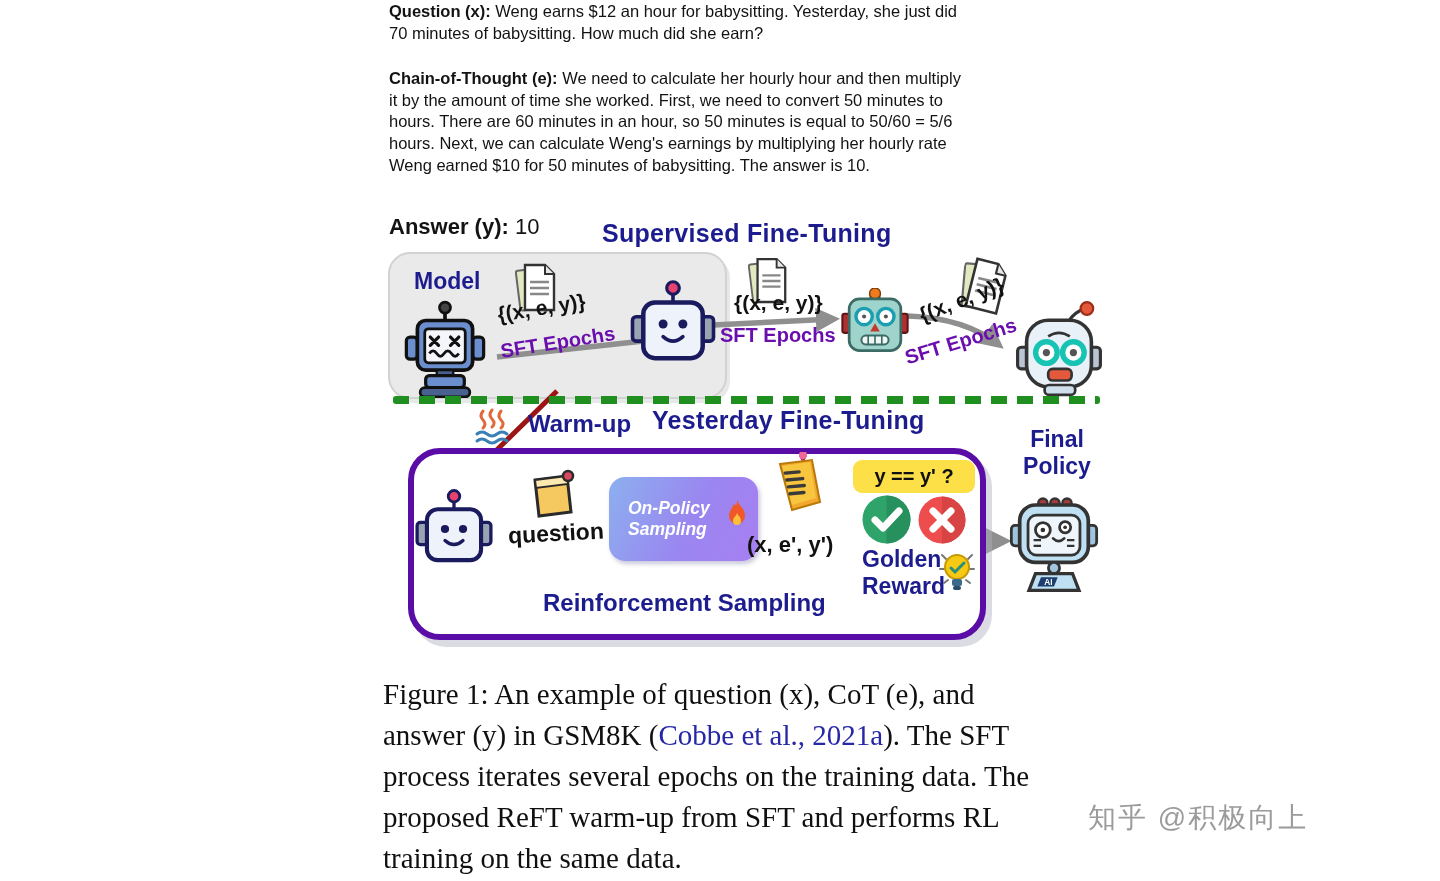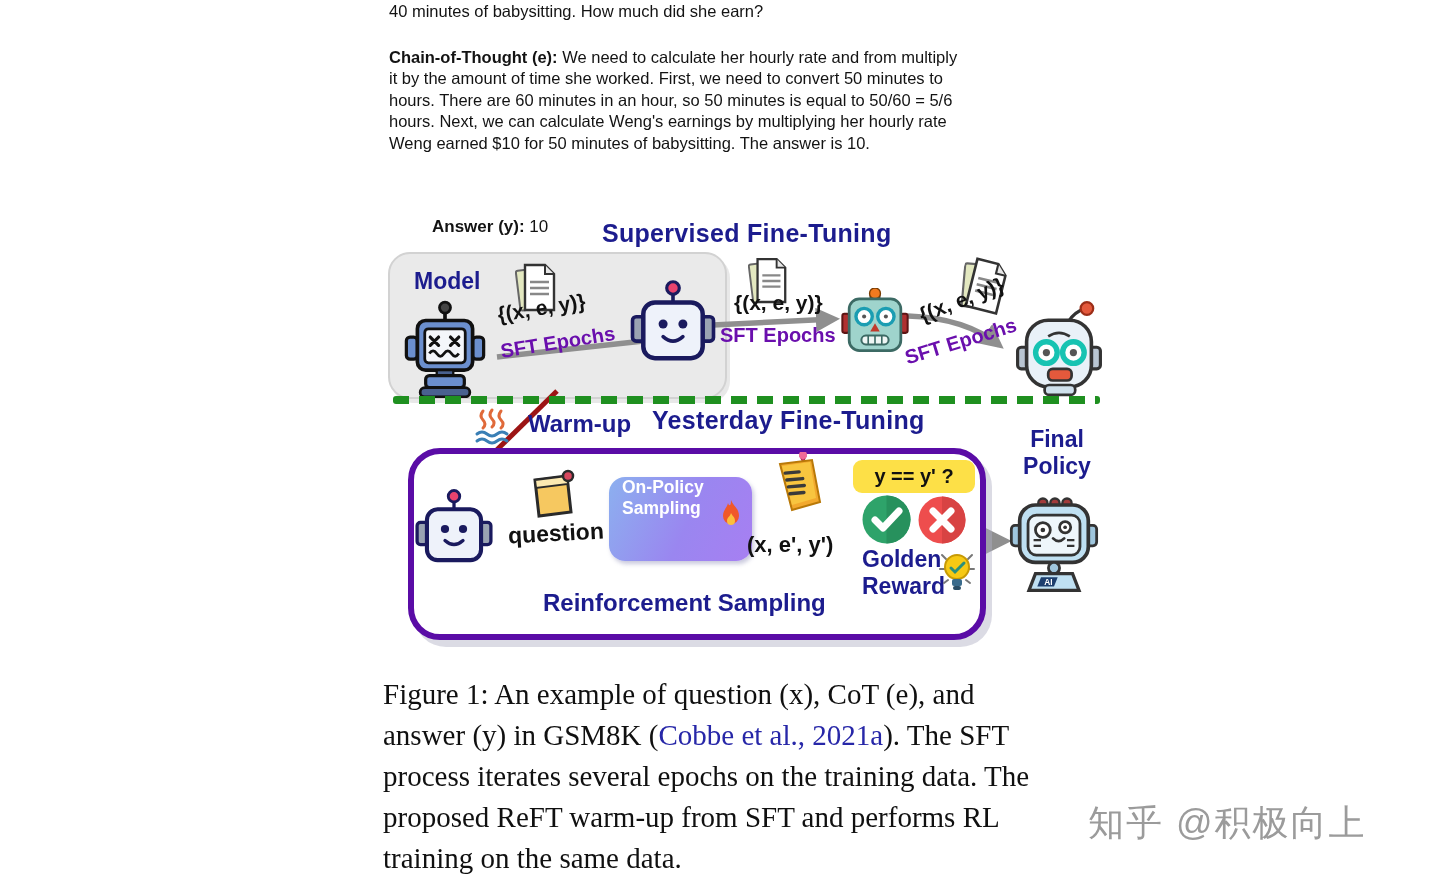--- a/index.html
+++ b/index.html
@@ -14,45 +14,46 @@
   .diag-title{font-size:25px;letter-spacing:.3px;white-space:nowrap;}
   .tuple{font-size:21px;font-weight:800;color:#111;white-space:nowrap;}
   .epochs{font-size:20px;font-weight:800;color:#6a0fad;white-space:nowrap;}
   .sft-box{background:#eaeaea;border:2px solid #d2d2d2;border-radius:22px;
            box-shadow:3px 4px 0 rgba(190,190,190,.35);}
   .dash-line{background:repeating-linear-gradient(90deg,#1f9020 0 16px,transparent 16px 26px);border-radius:3px;}
   .rl-box{background:#ffffff;border:6px solid #5a0ca6;border-radius:32px;
           box-shadow:6px 7px 0 rgba(175,175,195,.45);}
   .onpolicy{background:linear-gradient(115deg,#8cb0ef 0%,#9a86f0 55%,#a77ff2 100%);
             border-radius:16px;color:#fff;font-weight:800;font-size:17.5px;line-height:21px;
-            display:flex;padding-left:13px;box-shadow:2px 3px 4px rgba(120,120,170,.4);}
+            display:flex;align-items:center;padding-left:19px;box-shadow:2px 3px 4px rgba(120,120,170,.4);font-style:italic;}
   .cmp-box{background:#fde047;border-radius:9px;display:flex;align-items:center;justify-content:center;
            font-size:20px;font-weight:800;color:#111;}
-  .wm{font-size:36px;color:#9b9b9b;letter-spacing:2px;white-space:nowrap;
+  .wm{font-size:28px;color:#9b9b9b;letter-spacing:2px;white-space:nowrap;
       text-shadow:2px 2px 0 rgba(255,255,255,.9), -1px -1px 0 rgba(255,255,255,.7);text-align:right;}
   
   .cap-line{white-space:nowrap;font-family:"Liberation Serif",serif;font-size:29px;line-height:41px;color:#101010;}
   .cap-link{color:#2727a8;text-decoration:none;cursor:pointer;}
   svg{display:block;}
 </style>
 </head>
 <body>
 
 <div class="page">
 
   <div class="abs" style="left:389px;top:1px;">
-    <div class="ex-line">40 minutes of babysitting. How much did she earn?</div>
+    <div class="ex-line"><span class="ex-label">Question (x):</span> <span>Weng earns $12 an hour for babysitting. Yesterday, she just did</span></div>
+    <div class="ex-line">70 minutes of babysitting. How much did she earn?</div>
     <div style="height:24px;"></div>
-    <div class="ex-line"><span class="ex-label">Chain-of-Thought (e):</span> <span>We need to calculate her hourly rate and from multiply</span></div>
+    <div class="ex-line"><span class="ex-label">Chain-of-Thought (e):</span> <span>We need to calculate her hourly hour and then multiply</span></div>
     <div class="ex-line">it by the amount of time she worked. First, we need to convert 50 minutes to</div>
     <div class="ex-line">hours. There are 60 minutes in an hour, so 50 minutes is equal to 50/60 = 5/6</div>
     <div class="ex-line">hours. Next, we can calculate Weng's earnings by multiplying her hourly rate</div>
     <div class="ex-line">Weng earned $10 for 50 minutes of babysitting. The answer is 10.</div>
   </div>
-  <div class="abs ex-line" style="left:389px;top:216px;font-size:17px;margin-left:43px;">
+  <div class="abs ex-line" style="left:389px;top:216px;font-size:22px;">
     <span class="ex-label">Answer (y):</span>
     <span>10</span>
   </div>
 
   <div class="abs navy diag-title" style="left:602px;top:219px;">Supervised Fine-Tuning</div>
 
   <div class="abs sft-box" style="left:388px;top:252px;width:335px;height:143px;"></div>
   <div class="abs navy" style="left:414px;top:268px;font-size:23px;">Model</div>
 
   <svg class="abs" style="left:0;top:0;" width="1440" height="881">

